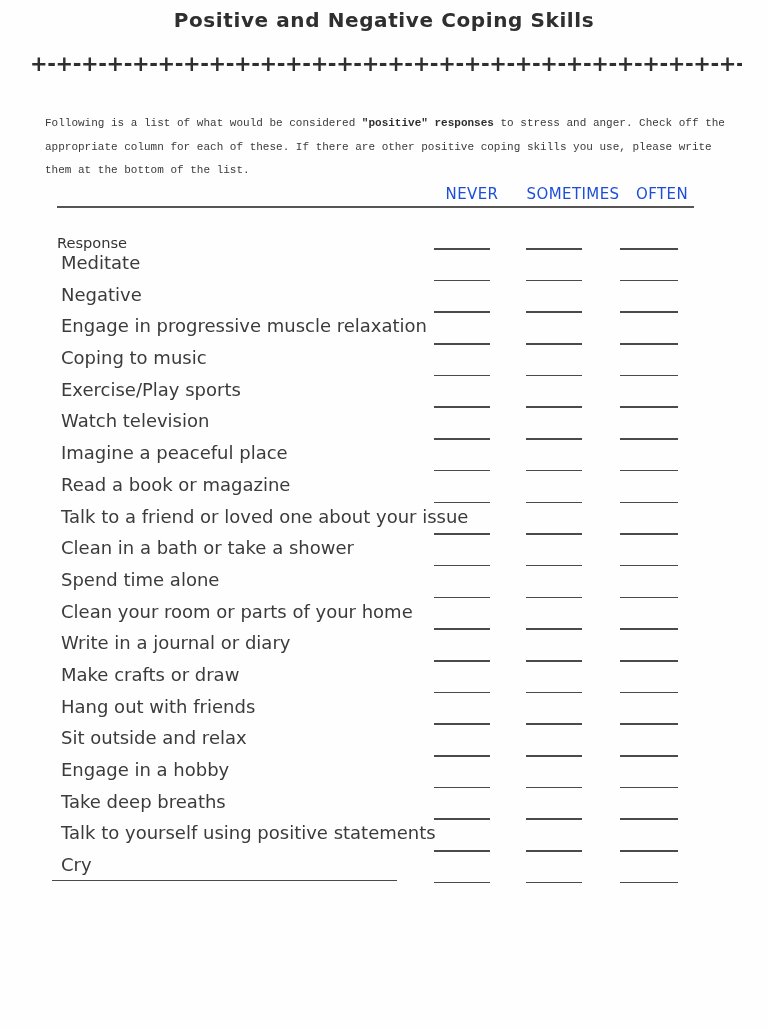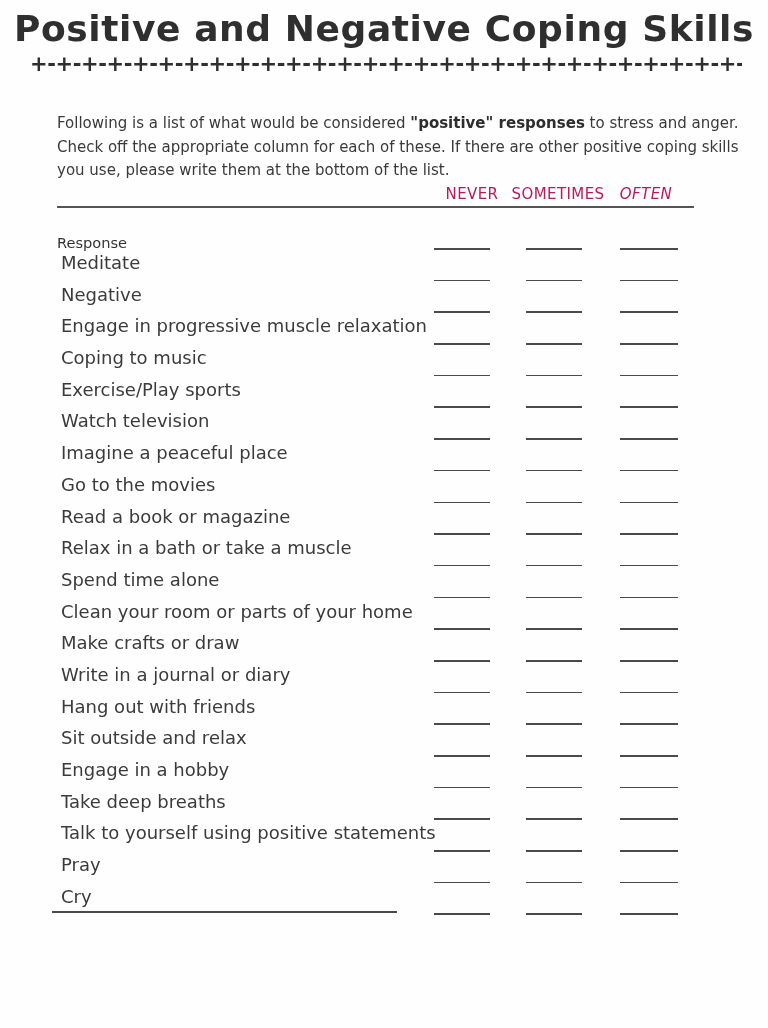--- a/index.html
+++ b/index.html
@@ -23,21 +23,21 @@
     background: #fefefe;
   }
 
   
   .title {
     position: absolute;
     top: 8px;
     left: 0;
     width: 768px;
     text-align: center;
-    font-size: 36px;
+    font-size: 20px;
     font-weight: bold;
     letter-spacing: 0.6px;
     color: #2f2f2f;
     font-family: "DejaVu Sans", sans-serif;
   }
 
   
   .divider {
     position: absolute;
     top: 52px;
@@ -49,25 +49,26 @@
     color: #2f2f2f;
     white-space: nowrap;
     overflow: hidden;
     font-family: "DejaVu Sans", sans-serif;
   }
 
   
   .intro {
     position: absolute;
     top: 112px;
-    left: 57px;
+    left: 45px;
     width: 690px;
-    font-size: 15px;
+    font-size: 11px;
     line-height: 23.5px;
     color: #3a3a3a;
+    font-family: Liberation Mono, monospace;
   }
   .intro b { font-weight: bold; color: #2d2d2d; }
 
   
   .header-row {
     position: absolute;
     top: 186px;
     left: 57px;
     width: 640px;
     height: 24px;
@@ -86,26 +87,26 @@
     top: 20px;
     width: 637px;
     height: 1.5px;
     background: #555;
   }
   .col-head {
     position: absolute;
     top: -1px;
     font-size: 15px;
     letter-spacing: 0.4px;
-    color: #be185d;
+    color: #1d4ed8;
     text-align: center;
   }
   .col-head.c1 { left: 386px; width: 58px; }
-  .col-head.c2 { left: 447px; width: 108px; }
-  .col-head.c3 { left: 557px; width: 64px; font-style: italic; }
+  .col-head.c2 { left: 462px; width: 108px; }
+  .col-head.c3 { left: 573px; width: 64px; }
 
   
   .rows {
     position: absolute;
     top: 232px;
     left: 0;
     width: 768px;
   }
   .row {
     position: relative;
@@ -199,62 +200,62 @@
         <div class="blank b2"></div>
         <div class="blank b3"></div>
       </div>
       <div class="row">
         <span class="row-label">Imagine a peaceful place</span>
         <div class="blank b1"></div>
         <div class="blank b2"></div>
         <div class="blank b3"></div>
       </div>
       <div class="row">
-        <span class="row-label">Go to the movies</span>
-        <div class="blank b1"></div>
-        <div class="blank b2"></div>
-        <div class="blank b3"></div>
-      </div>
-      <div class="row">
         <span class="row-label">Read a book or magazine</span>
         <div class="blank b1"></div>
         <div class="blank b2"></div>
         <div class="blank b3"></div>
       </div>
       <div class="row">
-        <span class="row-label">Relax in a bath or take a muscle</span>
+        <span class="row-label">Talk to a friend or loved one about your issue</span>
+        <div class="blank b1"></div>
+        <div class="blank b2"></div>
+        <div class="blank b3"></div>
+      </div>
+      <div class="row">
+        <span class="row-label">Clean in a bath or take a shower</span>
         <div class="blank b1"></div>
         <div class="blank b2"></div>
         <div class="blank b3"></div>
       </div>
       <div class="row">
         <span class="row-label">Spend time alone</span>
         <div class="blank b1"></div>
         <div class="blank b2"></div>
         <div class="blank b3"></div>
       </div>
       <div class="row">
         <span class="row-label">Clean your room or parts of your home</span>
         <div class="blank b1"></div>
         <div class="blank b2"></div>
         <div class="blank b3"></div>
       </div>
       <div class="row">
+        <span class="row-label">Write in a journal or diary</span>
+        <div class="blank b1"></div>
+        <div class="blank b2"></div>
+        <div class="blank b3"></div>
+      </div>
+      <div class="row">
         <span class="row-label">Make crafts or draw</span>
         <div class="blank b1"></div>
         <div class="blank b2"></div>
         <div class="blank b3"></div>
       </div>
       <div class="row">
-        <span class="row-label">Write in a journal or diary</span>
-        <div class="blank b1"></div>
-        <div class="blank b2"></div>
-        <div class="blank b3"></div>
-      </div>
-      <div class="row">
         <span class="row-label">Hang out with friends</span>
         <div class="blank b1"></div>
         <div class="blank b2"></div>
         <div class="blank b3"></div>
       </div>
       <div class="row">
         <span class="row-label">Sit outside and relax</span>
         <div class="blank b1"></div>
         <div class="blank b2"></div>
         <div class="blank b3"></div>
@@ -271,26 +272,20 @@
         <div class="blank b2"></div>
         <div class="blank b3"></div>
       </div>
       <div class="row">
         <span class="row-label">Talk to yourself using positive statements</span>
         <div class="blank b1"></div>
         <div class="blank b2"></div>
         <div class="blank b3"></div>
       </div>
       <div class="row">
-        <span class="row-label">Pray</span>
-        <div class="blank b1"></div>
-        <div class="blank b2"></div>
-        <div class="blank b3"></div>
-      </div>
-      <div class="row">
         <span class="row-label">Cry</span>
         <div class="blank b1"></div>
         <div class="blank b2"></div>
         <div class="blank b3"></div>
       </div>
       <div class="row">
         <div class="writein-line"></div>
         <div class="blank b1"></div>
         <div class="blank b2"></div>
         <div class="blank b3"></div>

